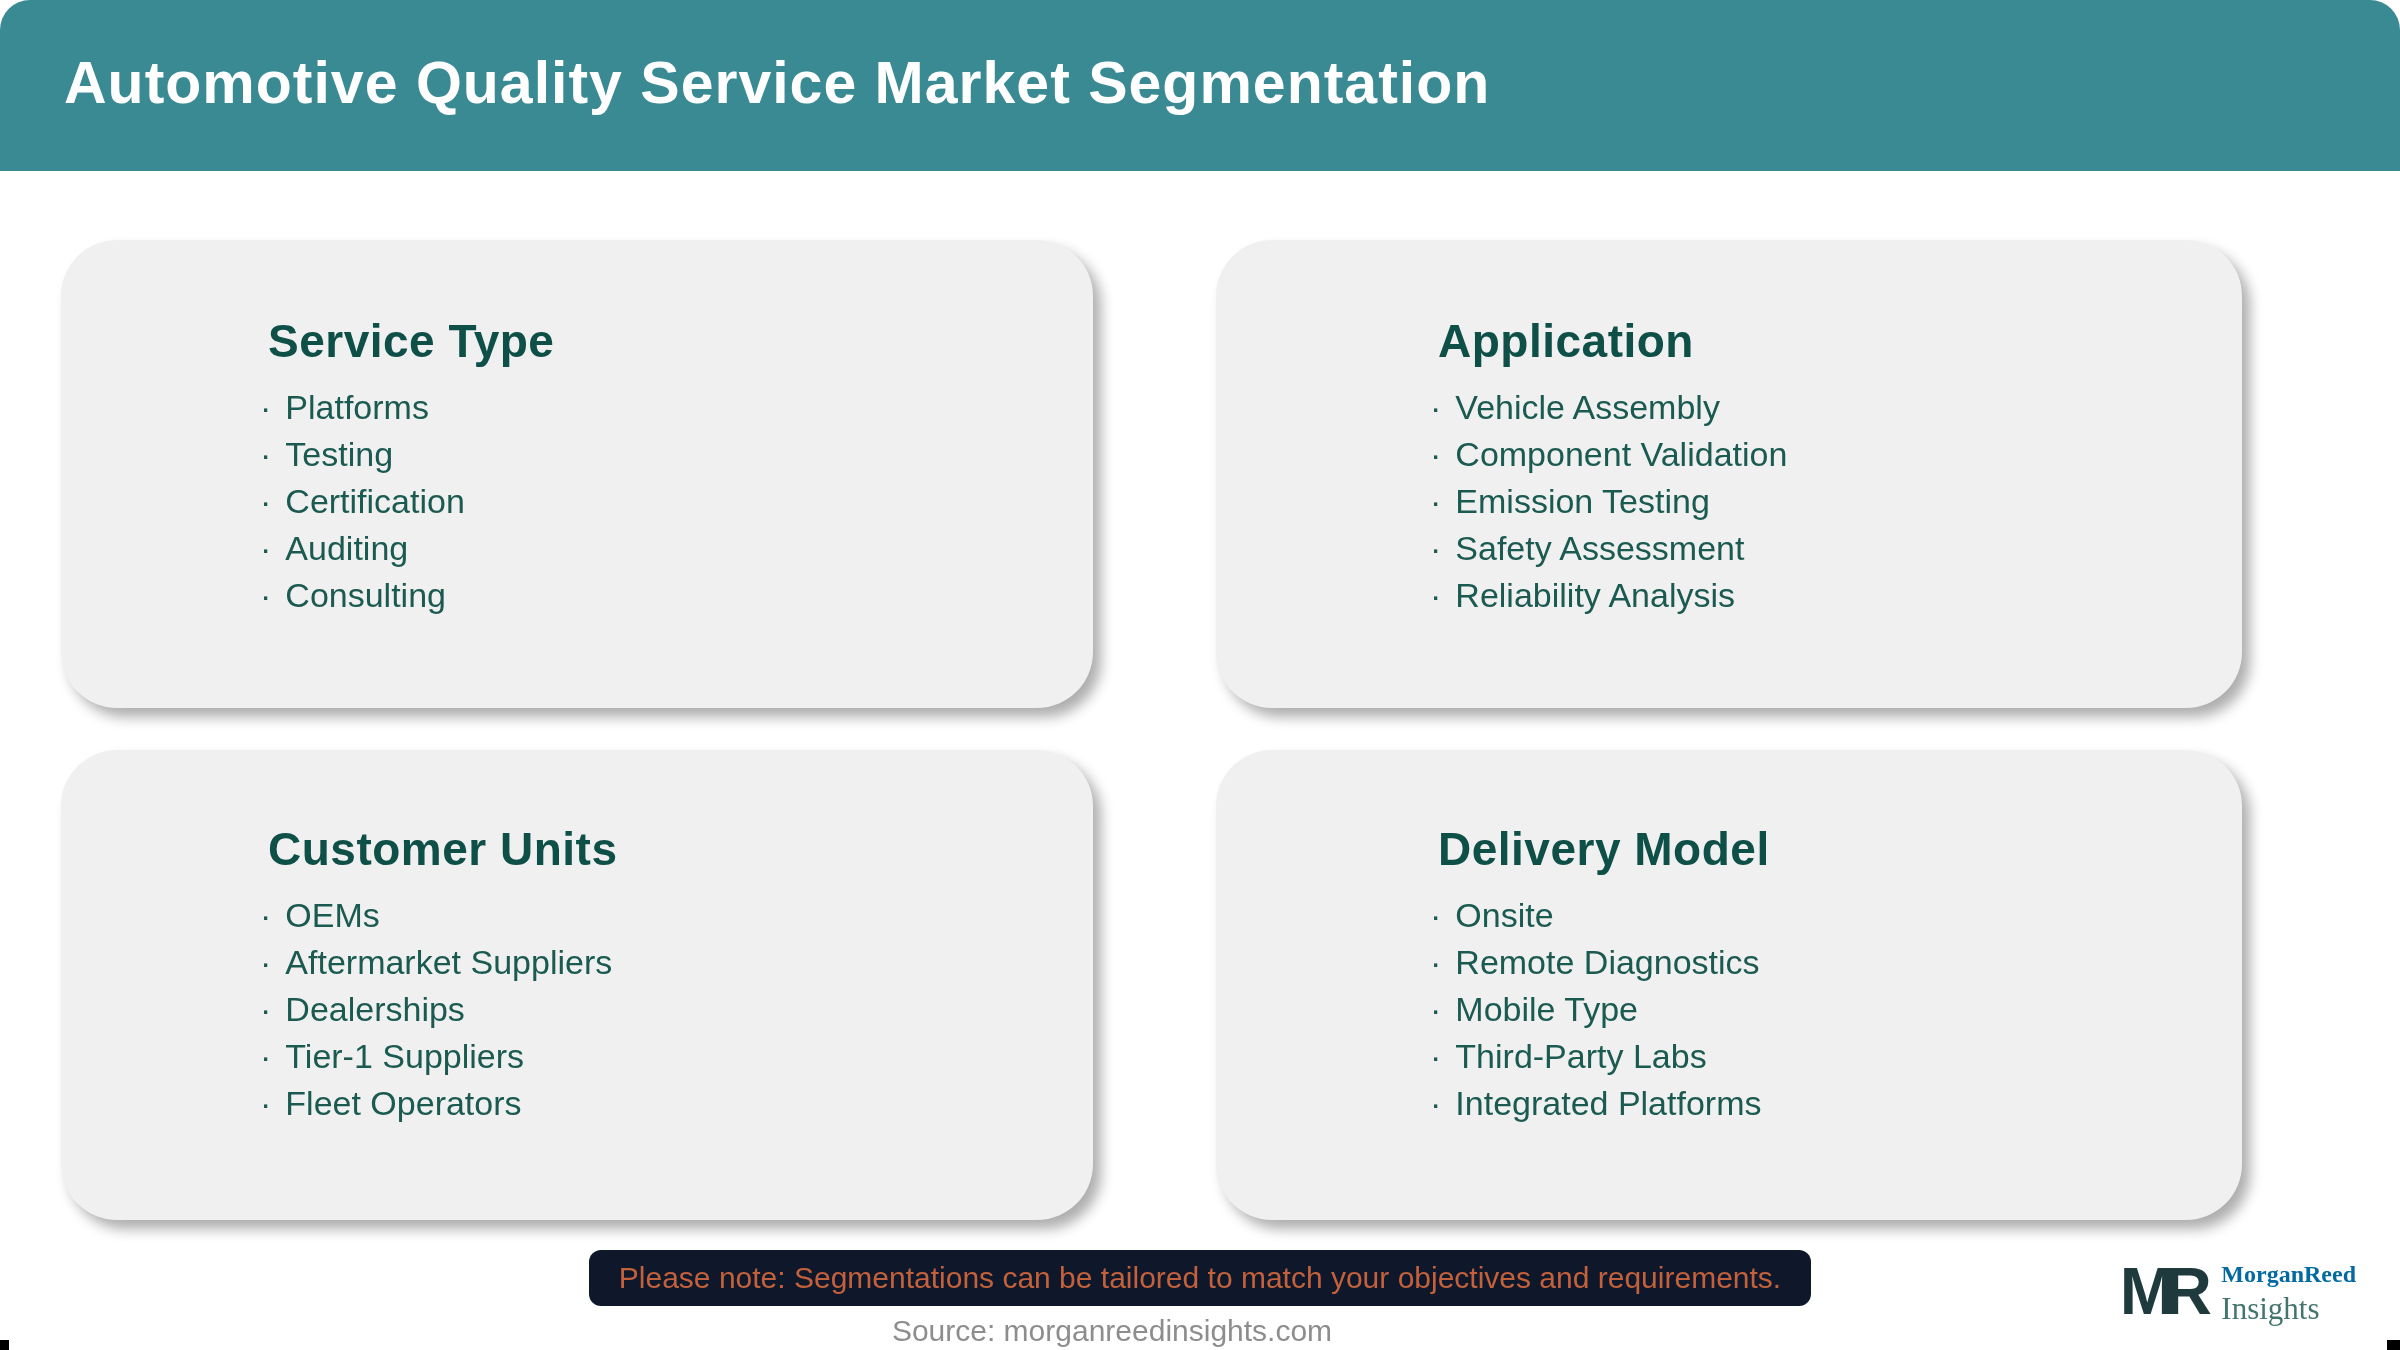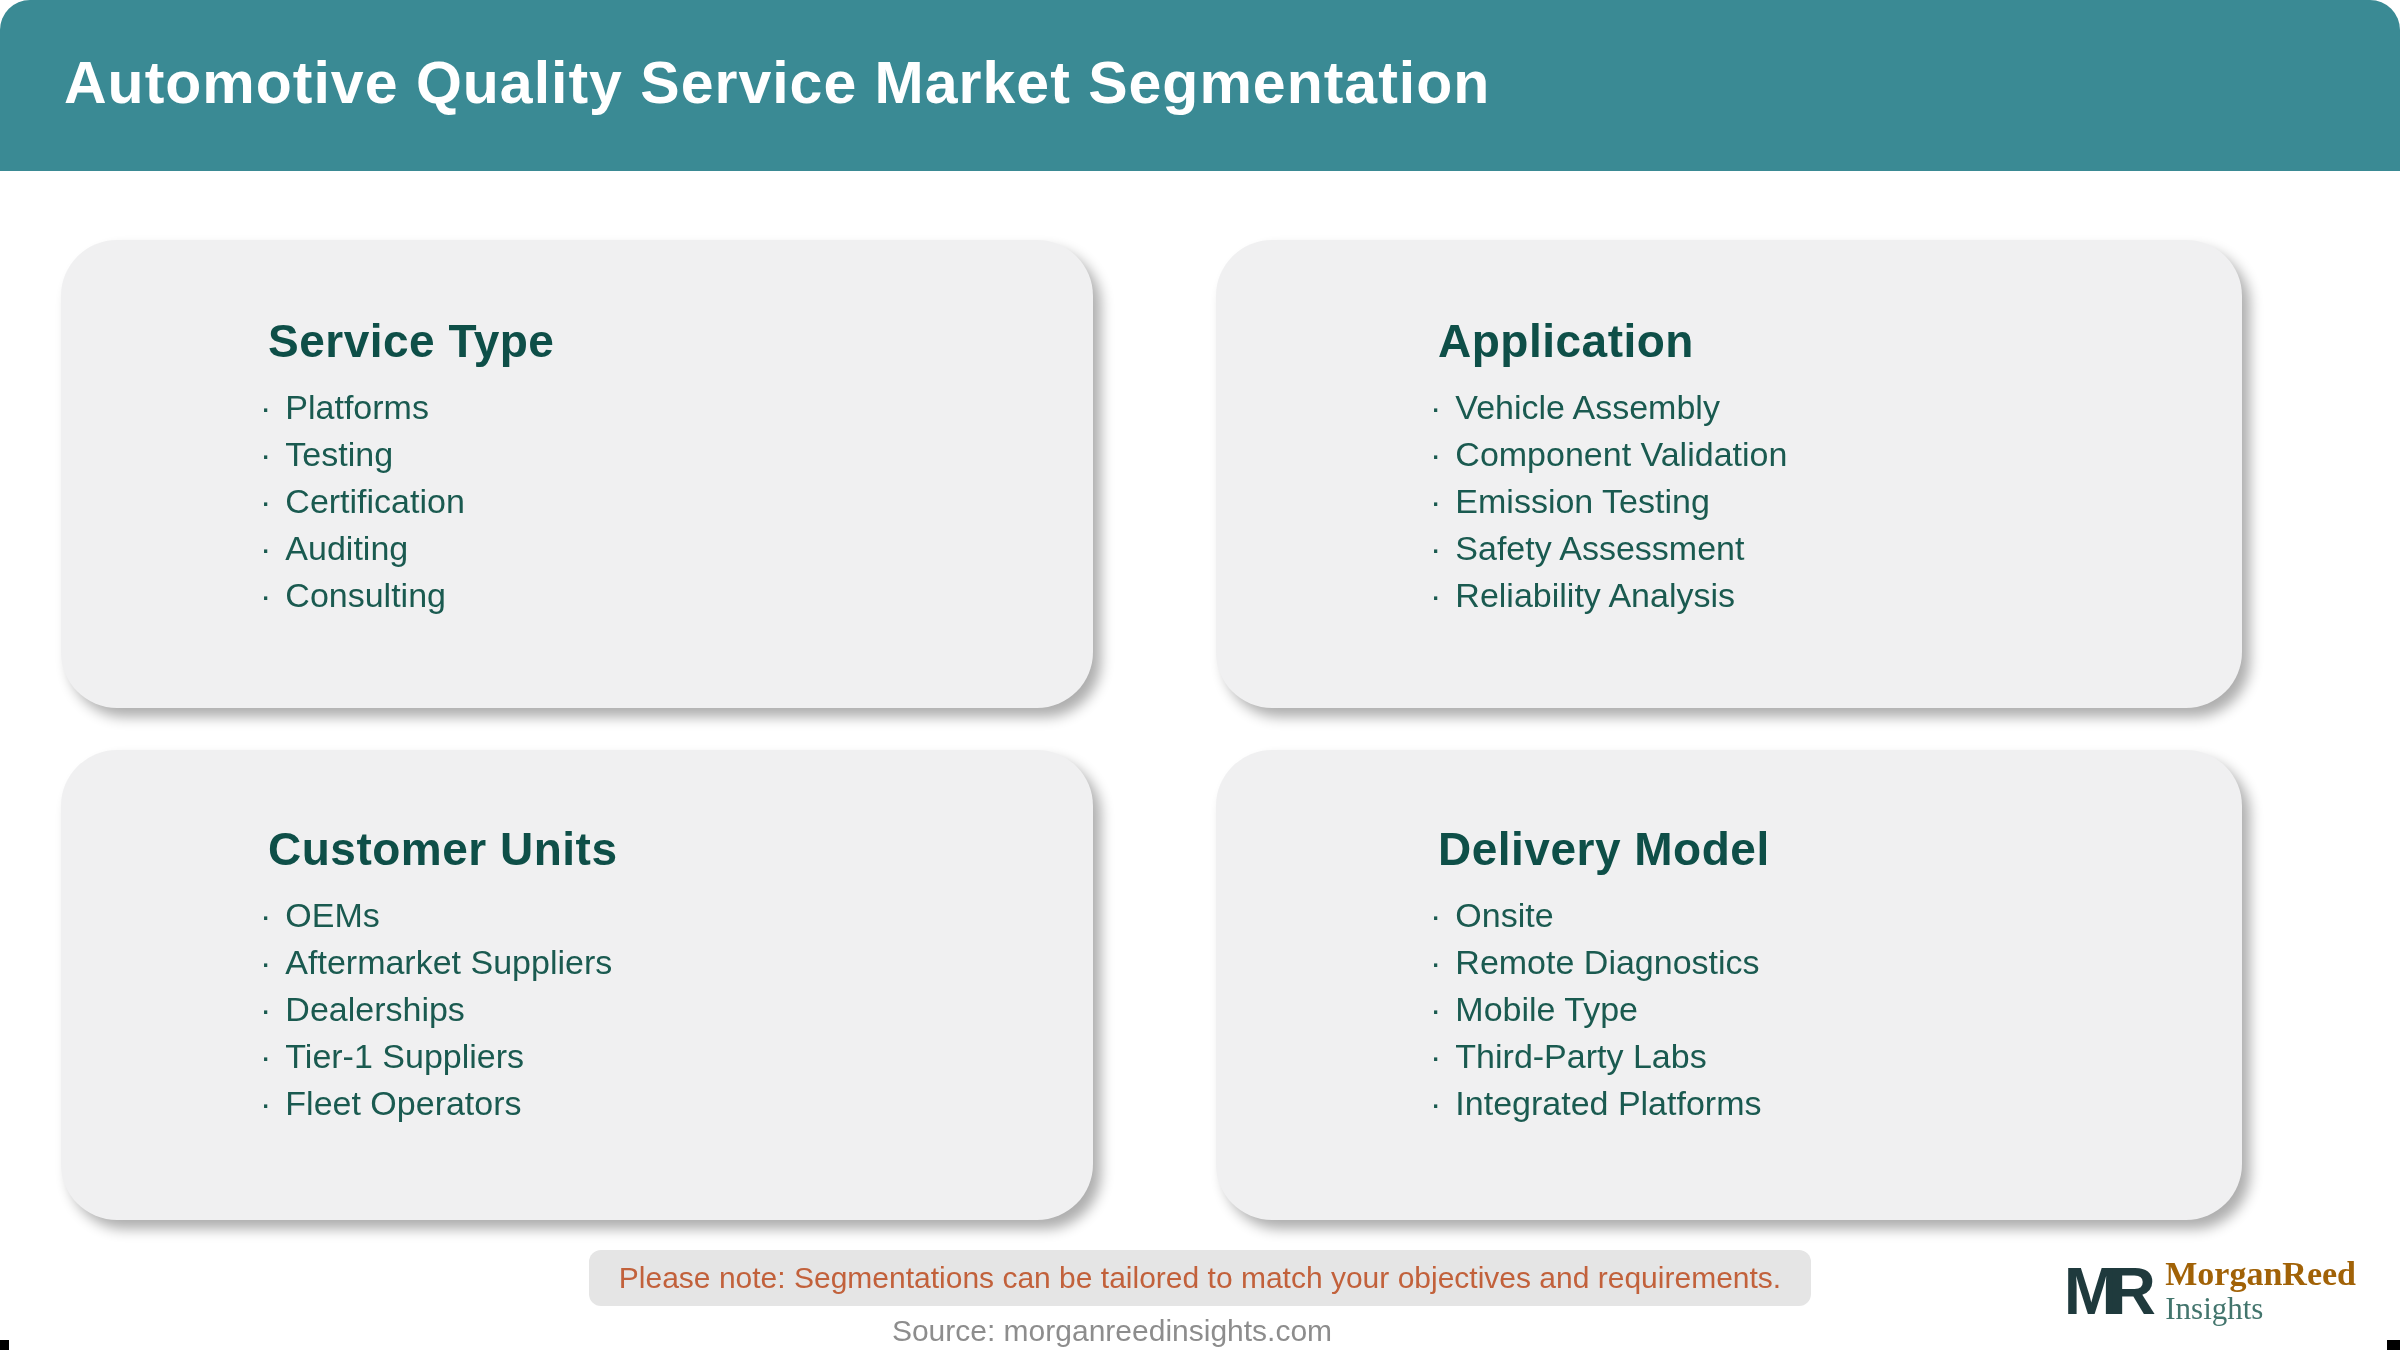--- a/index.html
+++ b/index.html
@@ -53,21 +53,21 @@
   .card-3 { left: 61px;   top: 750px; width: 1032px; height: 470px; padding: 64px 40px 0 199px; }
   .card-4 { left: 1216px; top: 750px; width: 1026px; height: 470px; padding: 64px 40px 0 214px; }
 
   
   .note-row {
     position: absolute; top: 1250px; left: 0;
     width: 2400px; text-align: center;
   }
   .note-pill {
     display: inline-block;
-    background: #e5e5e5;
+    background: #0f172a;
     border-radius: 12px;
     padding: 11px 30px;
     font-size: 30px;
     color: var(--note-color, #c2613b);
     white-space: nowrap;
   }
   .source-row {
     position: absolute; top: 1314px; left: 0;
     width: 2224px; text-align: center;
     font-size: 30px;
@@ -80,21 +80,21 @@
     display: flex; align-items: center;
   }
   .monogram {
     font-size: 66px; font-weight: 700;
     letter-spacing: -0.16em;
     color: var(--logo-dark, #1f3a3d);
     line-height: 64px;
     padding-right: 20px;
   }
   .logo-text { display: flex; flex-direction: column; font-family: "Liberation Serif", serif; }
-  .logo-name { font-size: 34px; font-weight: 700; color: #a16207; line-height: 36px; }
+  .logo-name { font-size: 24px; font-weight: 700; color: #0369a1; line-height: 36px; }
   .logo-tagline { font-size: 31px; color: var(--logo-teal, #43756d); line-height: 33px; }
 
   
   .corner { position: absolute; background: #000; }
   .corner.bl { left: 0; bottom: 0; width: 9px;  height: 10px; }
   .corner.br { right: 0; bottom: 0; width: 13px; height: 10px; }
 </style>
 </head>
 <body>
 

